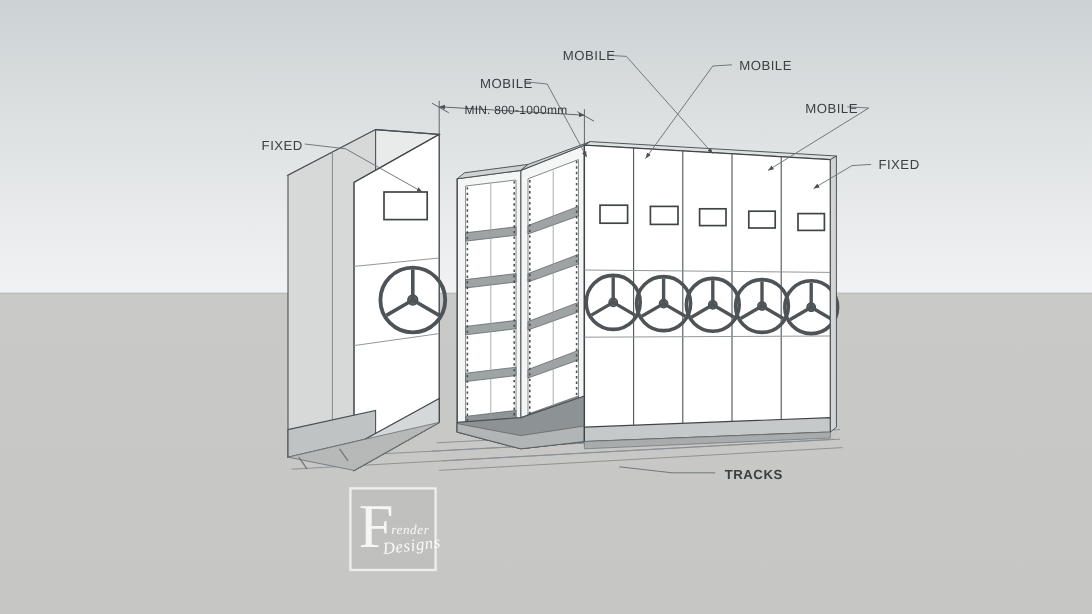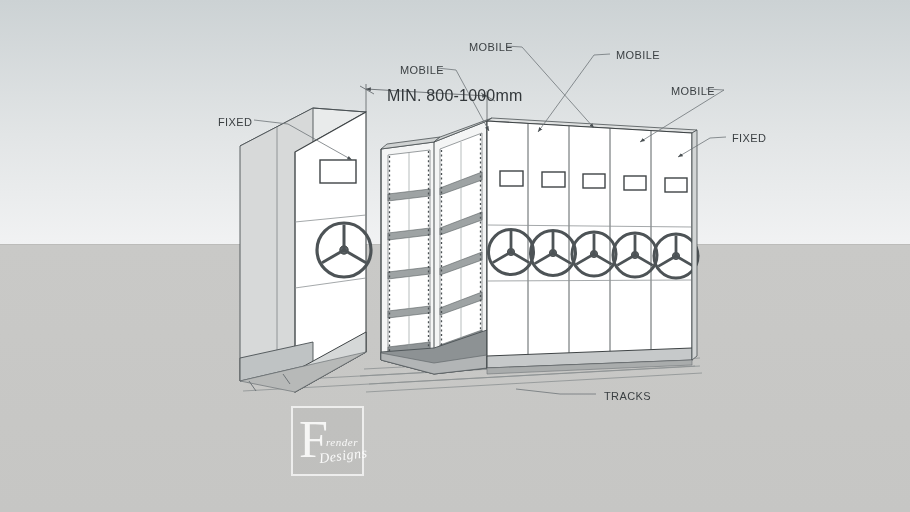--- a/index.html
+++ b/index.html
@@ -12,21 +12,21 @@
   #scene{position:absolute;inset:0;}
   .lbl{
     position:absolute;
     font-family:"Liberation Sans",sans-serif;
     font-size:11px;
     letter-spacing:.4px;
     color:#3a3f42;
     white-space:nowrap;
     user-select:none;
   }
-  .lbl.dim{font-size:16px;color:#32373a;letter-spacing:.2px;}
+  .lbl.dim{font-size:10px;color:#32373a;letter-spacing:.2px;}
   
   #wm{
     position:absolute;left:291px;top:406px;width:73px;height:70px;
     border:2px solid rgba(255,255,255,.72);
     background:rgba(150,150,150,.13);
     box-sizing:border-box;
   }
   #wm .bigF{
     position:absolute;left:6px;top:6px;
     font-family:"Liberation Serif",serif;
@@ -268,21 +268,21 @@
   <div class="lbl dim" style="left:387px;top:87px;">MIN. 800-1000mm</div>
 
   <div class="lbl" style="left:469px;top:41px;">MOBILE</div>
 
   <div class="lbl" style="left:616px;top:49px;">MOBILE</div>
 
   <div class="lbl" style="left:671px;top:85px;">MOBILE</div>
 
   <div class="lbl" style="left:732px;top:132px;">FIXED</div>
 
-  <div class="lbl" style="left:604px;top:390px;">TRACKS</div>
+  <div class="lbl" style="left:604px;top:390px;font-weight:bold;">TRACKS</div>
 
   <div id="wm">
     <span class="bigF">F</span>
     <span class="render">render</span>
     <span class="designs">Designs</span>
   </div>
 
 </div>
 
 </body></html>

